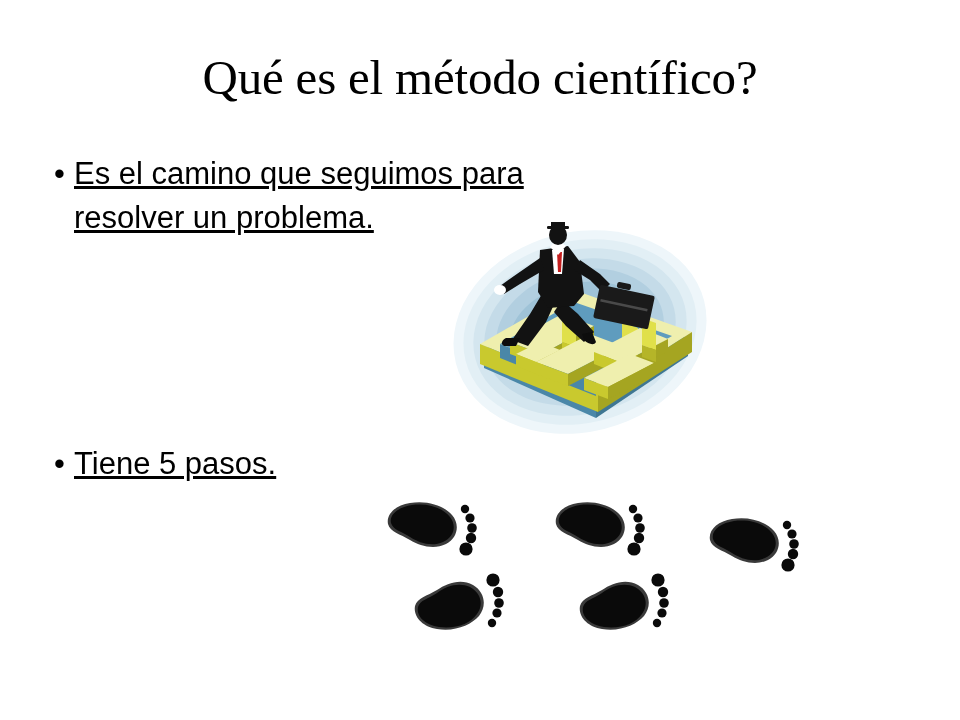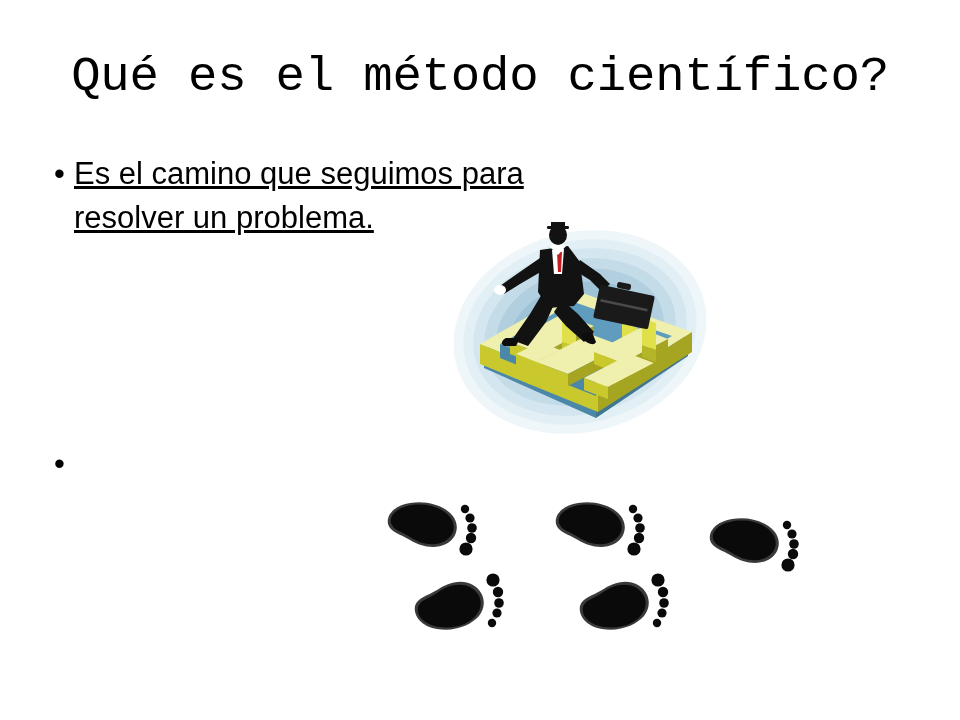--- a/index.html
+++ b/index.html
@@ -18,21 +18,21 @@
     -webkit-font-smoothing: antialiased;
   }
 
   
   #slide-title {
     position: absolute;
     left: 0;
     top: 52px;
     width: 960px;
     text-align: center;
-    font-family: Liberation Mono, monospace;
+    font-family: Liberation Serif, serif;
     font-size: 49px;
     font-weight: 400;
     line-height: 1.05;
     color: #000000;
     letter-spacing: -0.2px;
     white-space: nowrap;
   }
 
   
   .bullet-row {
@@ -90,20 +90,21 @@
 
   <div id="slide-title">Qué es el método científico?</div>
 
   <div class="bullet-row" id="bullet-1">
     <span class="bullet-mark">•</span>
     <span class="bullet-text">Es el camino que seguimos para resolver un problema.</span>
   </div>
 
   <div class="bullet-row" id="bullet-2">
     <span class="bullet-mark">•</span>
+    <span class="bullet-text">Tiene 5 pasos.</span>
   </div>
 
   <div id="maze-figure">
     <svg viewBox="0 0 272 216" xmlns="http://www.w3.org/2000/svg">
 
       <g>
         <ellipse cx="136" cy="110" rx="128" ry="100" fill="#EEF6FA" transform="rotate(-14 136 110)"></ellipse>
         <ellipse cx="136" cy="110" rx="118" ry="91" fill="#E2EFF5" transform="rotate(-14 136 110)"></ellipse>
         <ellipse cx="136" cy="110" rx="108" ry="82" fill="#D4E6EF" transform="rotate(-14 136 110)"></ellipse>
         <ellipse cx="136" cy="110" rx="97" ry="72" fill="#C4DBE8" transform="rotate(-14 136 110)"></ellipse>

